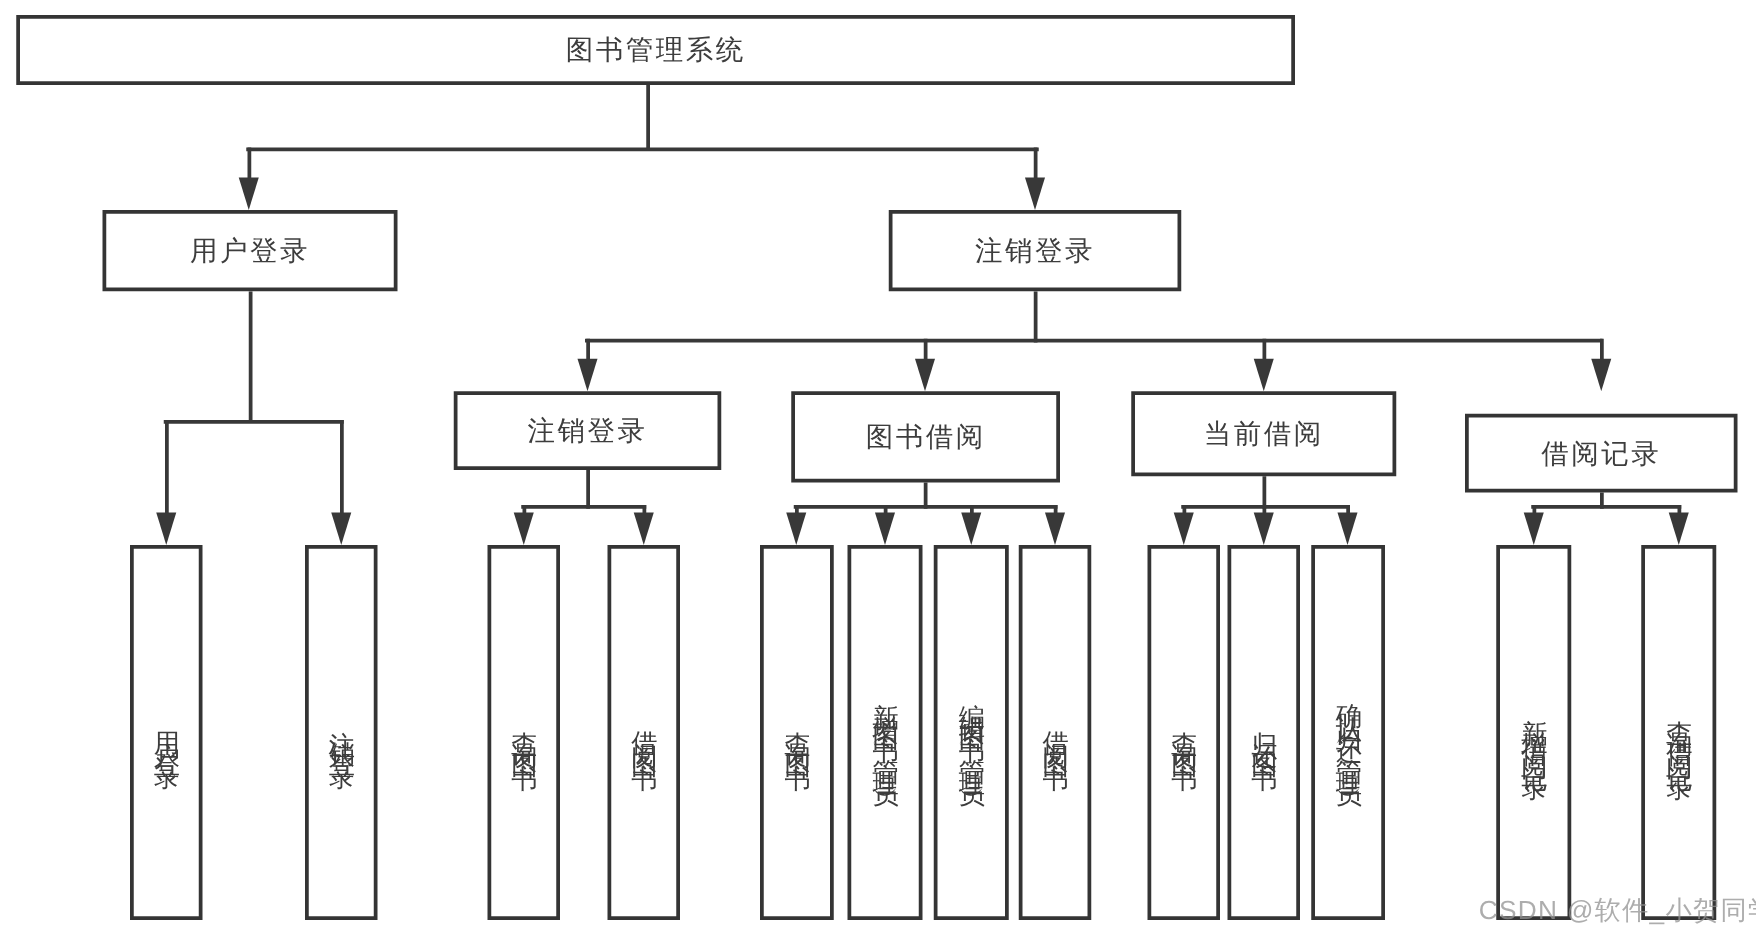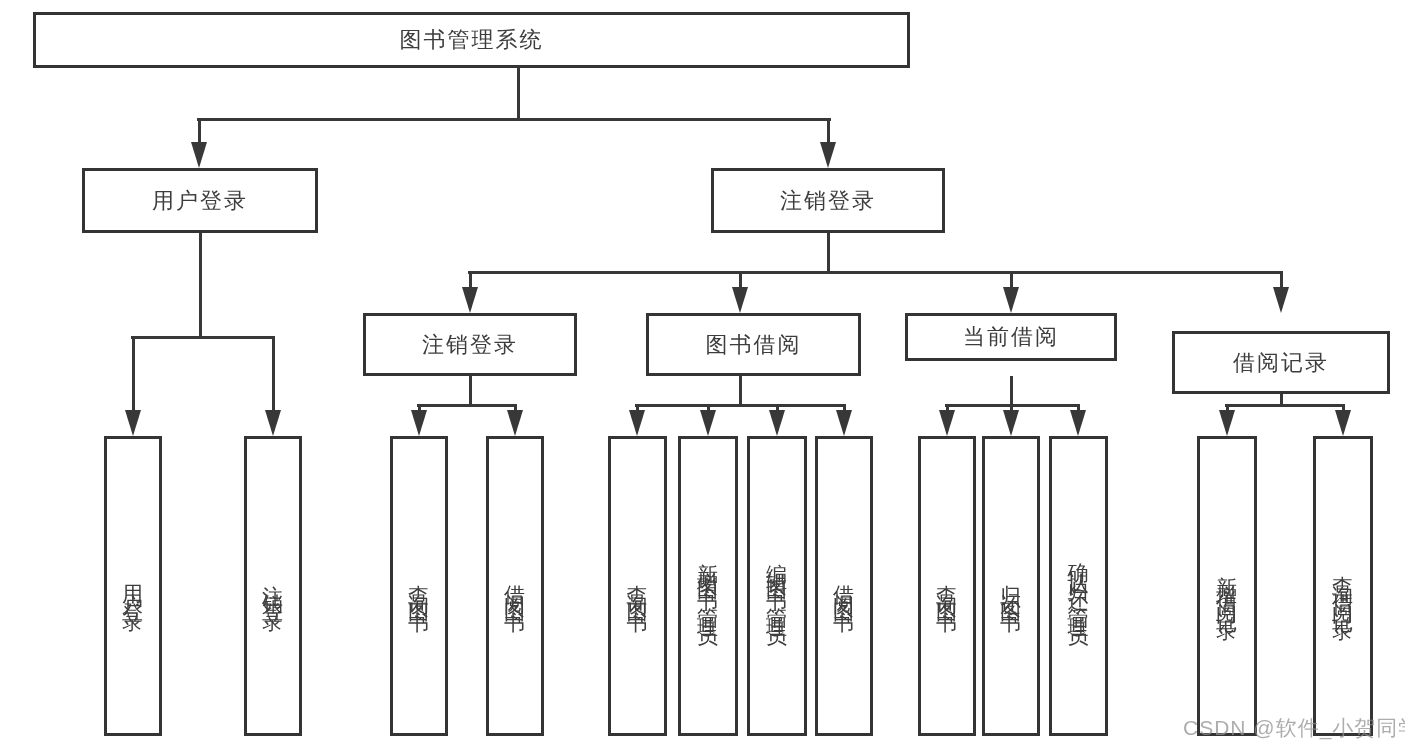--- a/index.html
+++ b/index.html
@@ -71,38 +71,38 @@
     letter-spacing: 1px;
     z-index: 5;
     white-space: nowrap;
   }
 </style>
 </head>
 <body>
 
 <div id="canvas">
 
-  <div class="box h" style="left:13px; top:12px; width:877px; height:56px;margin-left:20px;">
+  <div class="box h" style="left:13px; top:12px; width:1023px; height:56px;">
     <span>图书管理系统</span>
   </div>
 
   <div class="box h" style="left:82px; top:168px; width:236px; height:65px;">
     <span>用户登录</span>
   </div>
   <div class="box h" style="left:711px; top:168px; width:234px; height:65px;">
     <span>注销登录</span>
   </div>
 
   <div class="box h" style="left:363px; top:313px; width:214px; height:63px;">
     <span>注销登录</span>
   </div>
-  <div class="box h" style="left:646px; top:313px; width:215px; height:63px;">
+  <div class="box h" style="left:633px; top:313px; width:215px; height:73px;">
     <span>图书借阅</span>
   </div>
-  <div class="box h" style="left:905px; top:313px; width:212px; height:48px;">
+  <div class="box h" style="left:905px; top:313px; width:212px; height:68px;">
     <span>当前借阅</span>
   </div>
   <div class="box h" style="left:1172px; top:331px; width:218px; height:63px;">
     <span>借阅记录</span>
   </div>
 
   <div class="box v" style="left:104px; top:436px; width:58px; height:300px;">
     <span>用户登录</span>
   </div>
   <div class="box v" style="left:244px; top:436px; width:58px; height:300px;">

